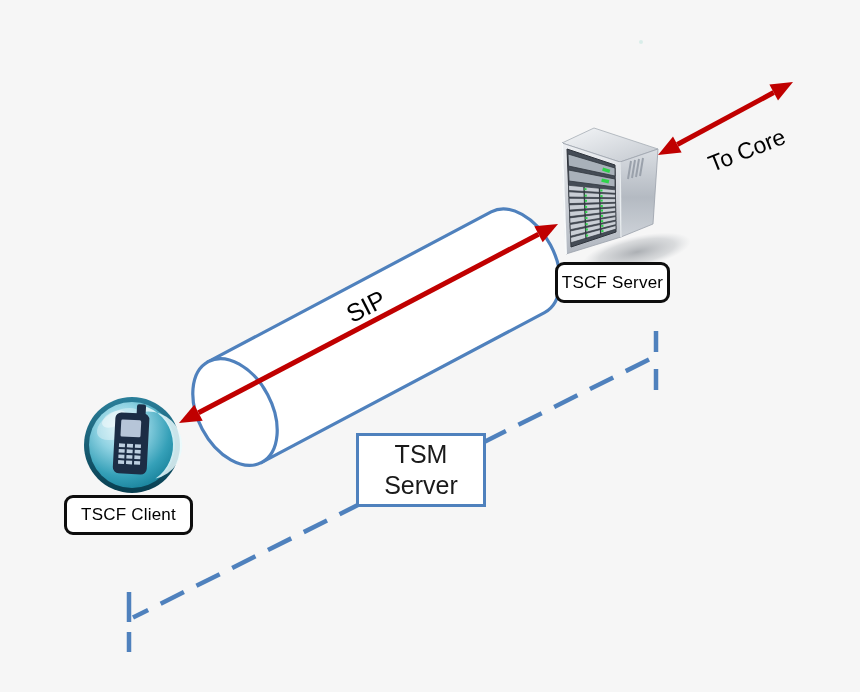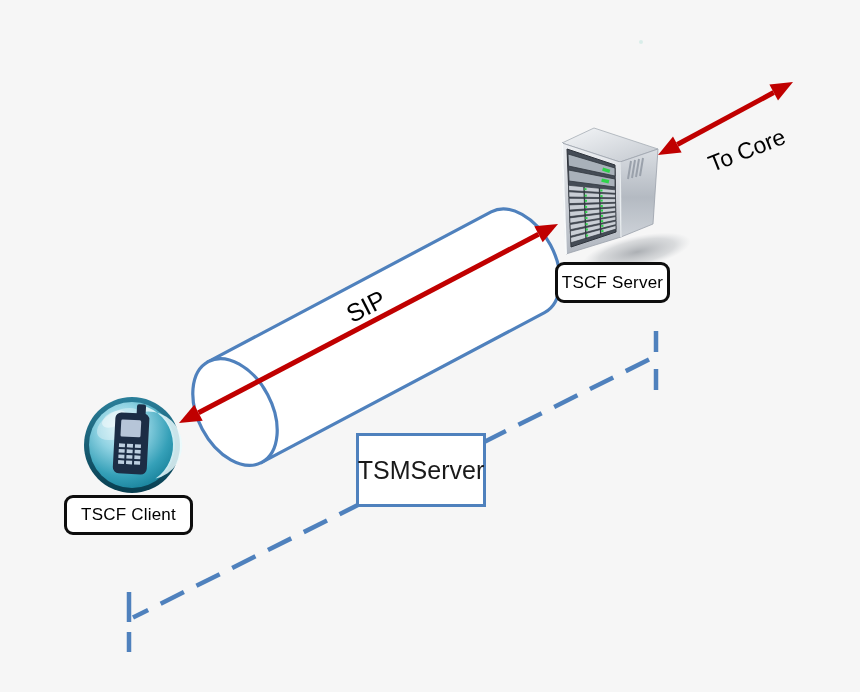--- a/index.html
+++ b/index.html
@@ -28,21 +28,21 @@
     letter-spacing:0.2px;
     white-space:nowrap;
   }
   .server-label{left:555px;top:262px;width:115px;height:41px;}
   .client-label{left:64px;top:495px;width:129px;height:40px;}
   .tsm-box{
     position:absolute;left:356px;top:433px;width:130px;height:74px;
     box-sizing:border-box;
     background:#ffffff;
     border:3px solid var(--blue);
-    display:flex;flex-direction:row;align-items:center;justify-content:center;
+    display:flex;flex-direction:column;align-items:center;justify-content:center;
     font-size:25px;color:#1a1a1a;line-height:31px;
   }
   .float-label{
     position:absolute;color:#000;text-align:center;
     white-space:nowrap;
   }
   .sip-label{left:316px;top:292px;width:100px;font-size:25px;transform:rotate(-27deg);}
   .tocore-label{left:687px;top:137px;width:120px;font-size:23px;transform:rotate(-21.5deg);}
 
   .cyl{fill:#ffffff;stroke:var(--blue);stroke-width:3.2;}

